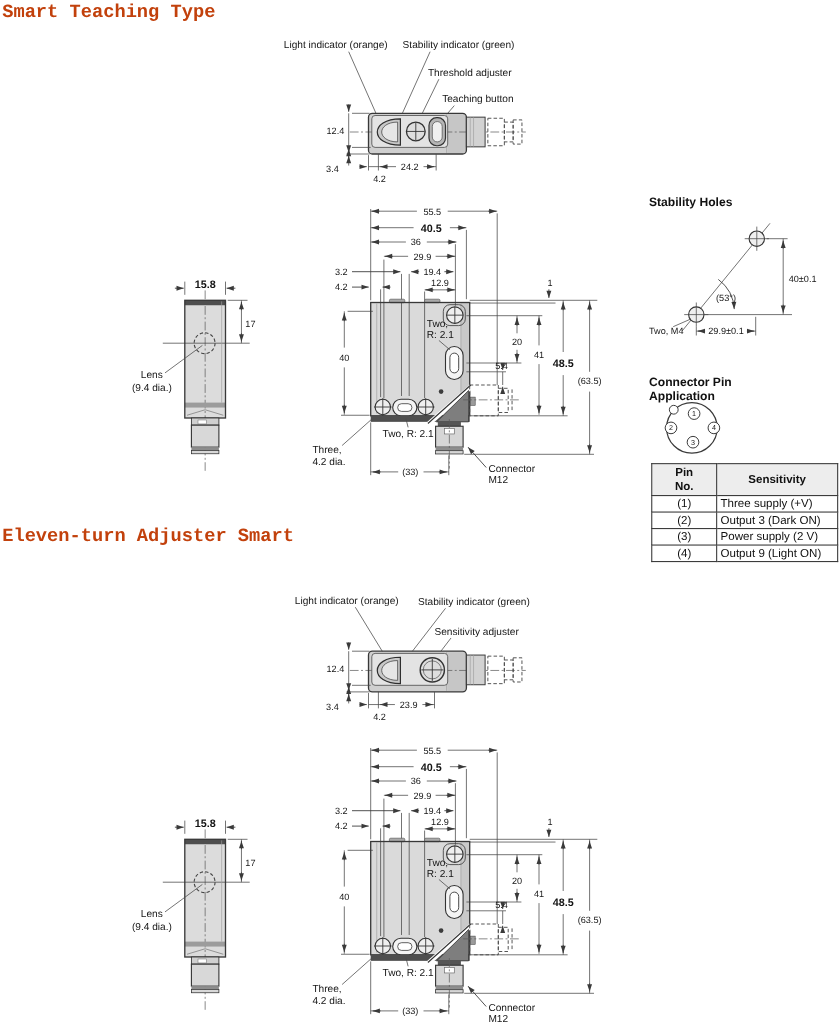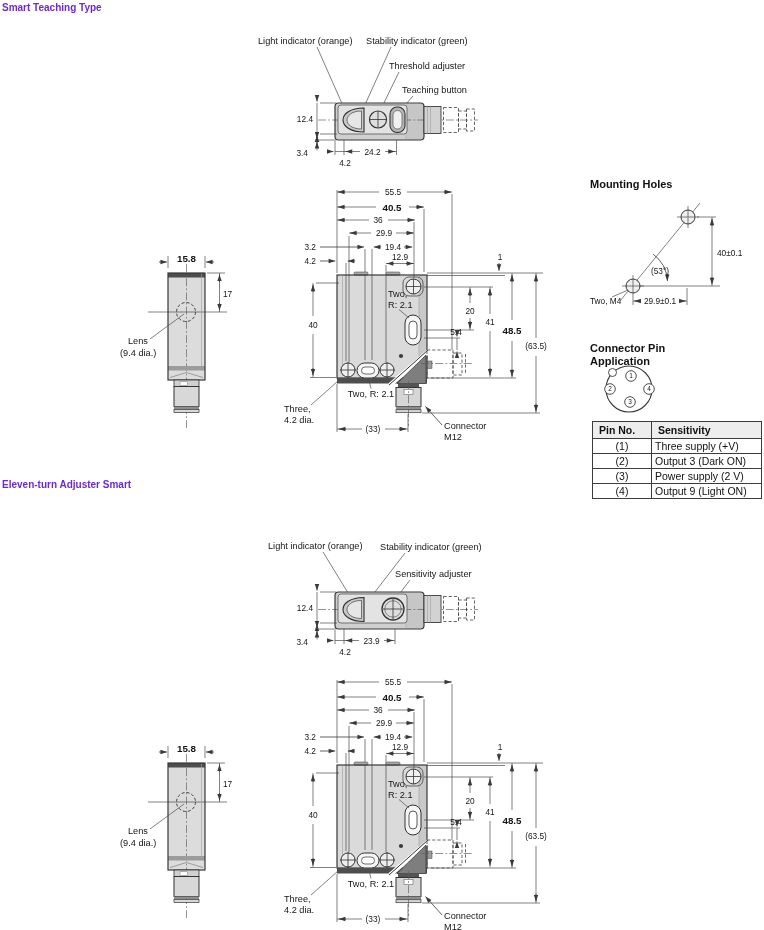--- a/index.html
+++ b/index.html
@@ -1,18 +1,18 @@
 <!DOCTYPE html>
 <html><head>
 <meta charset="utf-8">
 <style>
   html,body { margin:0; padding:0; background:#fff; }
   #page { position:relative; width:764px; height:930px; background:#fff; overflow:hidden;
           font-family:"Liberation Sans", sans-serif; }
-  .hd { position:absolute; font-weight:bold; font-size:10px; color:#6d28d9; white-space:nowrap; }
+  .hd { position:absolute; font-weight:bold; font-size:17px; color:#c2410c; white-space:nowrap;font-family:Liberation Mono, monospace; }
   .subhd { position:absolute; font-weight:bold; font-size:11px; color:#111; line-height:12.5px; white-space:pre-line; }
   #drawing { position:absolute; left:0; top:0; }
   
   .ol   { fill:none; stroke:#383838; stroke-width:1.2; }
   .tn   { stroke:#4a4a4a; stroke-width:0.7; fill:none; }
   .ar   { stroke:#3a3a3a; stroke-width:0.8; fill:none; }
   .dsh  { stroke:#4a4a4a; stroke-width:0.85; fill:none; stroke-dasharray:3.2 2; }
   .cl   { stroke:#5a5a5a; stroke-width:0.65; fill:none; stroke-dasharray:8 2.2 1.8 2.2; }
   .seam { stroke:#9d9d9d; stroke-width:0.6; }
   text  { font-family:"Liberation Sans", sans-serif; fill:#151515; }
@@ -20,32 +20,32 @@
   .t9  { font-size:9.2px; }
   .t8b { font-size:9.8px; font-weight:700; }
   .t65 { font-size:6.5px; }
   .mid { text-anchor:middle; }
   .end { text-anchor:end; }
   .hole   { fill:#efefef; stroke:#333; stroke-width:1; }
   .holeln { stroke:#333; stroke-width:0.8; fill:none; }
   
   #pin-table { position:absolute; left:592px; top:421px; width:170px; border-collapse:collapse; }
   #pin-table th, #pin-table td { border:1px solid #3c3c3c; font-size:10.5px; color:#111; }
-  #pin-table th { font-weight:bold; text-align:left; padding:2px 6px; background:#ededed; }
+  #pin-table th { font-weight:bold; text-align:center; padding:2px 16px; background:#ededed; }
   #pin-table td { padding:1px 3px; height:12px; }
   #pin-table td.c1 { width:52px; text-align:center; }
 </style>
 </head>
 <body>
 
 <div id="page">
 
   <div class="hd" style="left:2px; top:2px;">Smart Teaching Type</div>
   <div class="hd" style="left:2px; top:479px;">Eleven-turn Adjuster Smart</div>
-  <div class="subhd" style="left:590px; top:178px;">Mounting Holes</div>
+  <div class="subhd" style="left:590px; top:178px;">Stability Holes</div>
   <div class="subhd" style="left:590px; top:342px;"><span>Connector Pin</span><br><span>Application</span></div>
 
   <svg id="drawing" width="764" height="930" viewBox="0 0 764 930">
     <defs>
       <marker id="ar" markerWidth="9" markerHeight="7" refX="8.6" refY="3.5" orient="auto">
         <path d="M0.4,0.7 L8.6,3.5 L0.4,6.3 Z" fill="#3a3a3a"></path>
       </marker>
 
       <g id="mhole">
         <circle r="7" class="hole"></circle>

